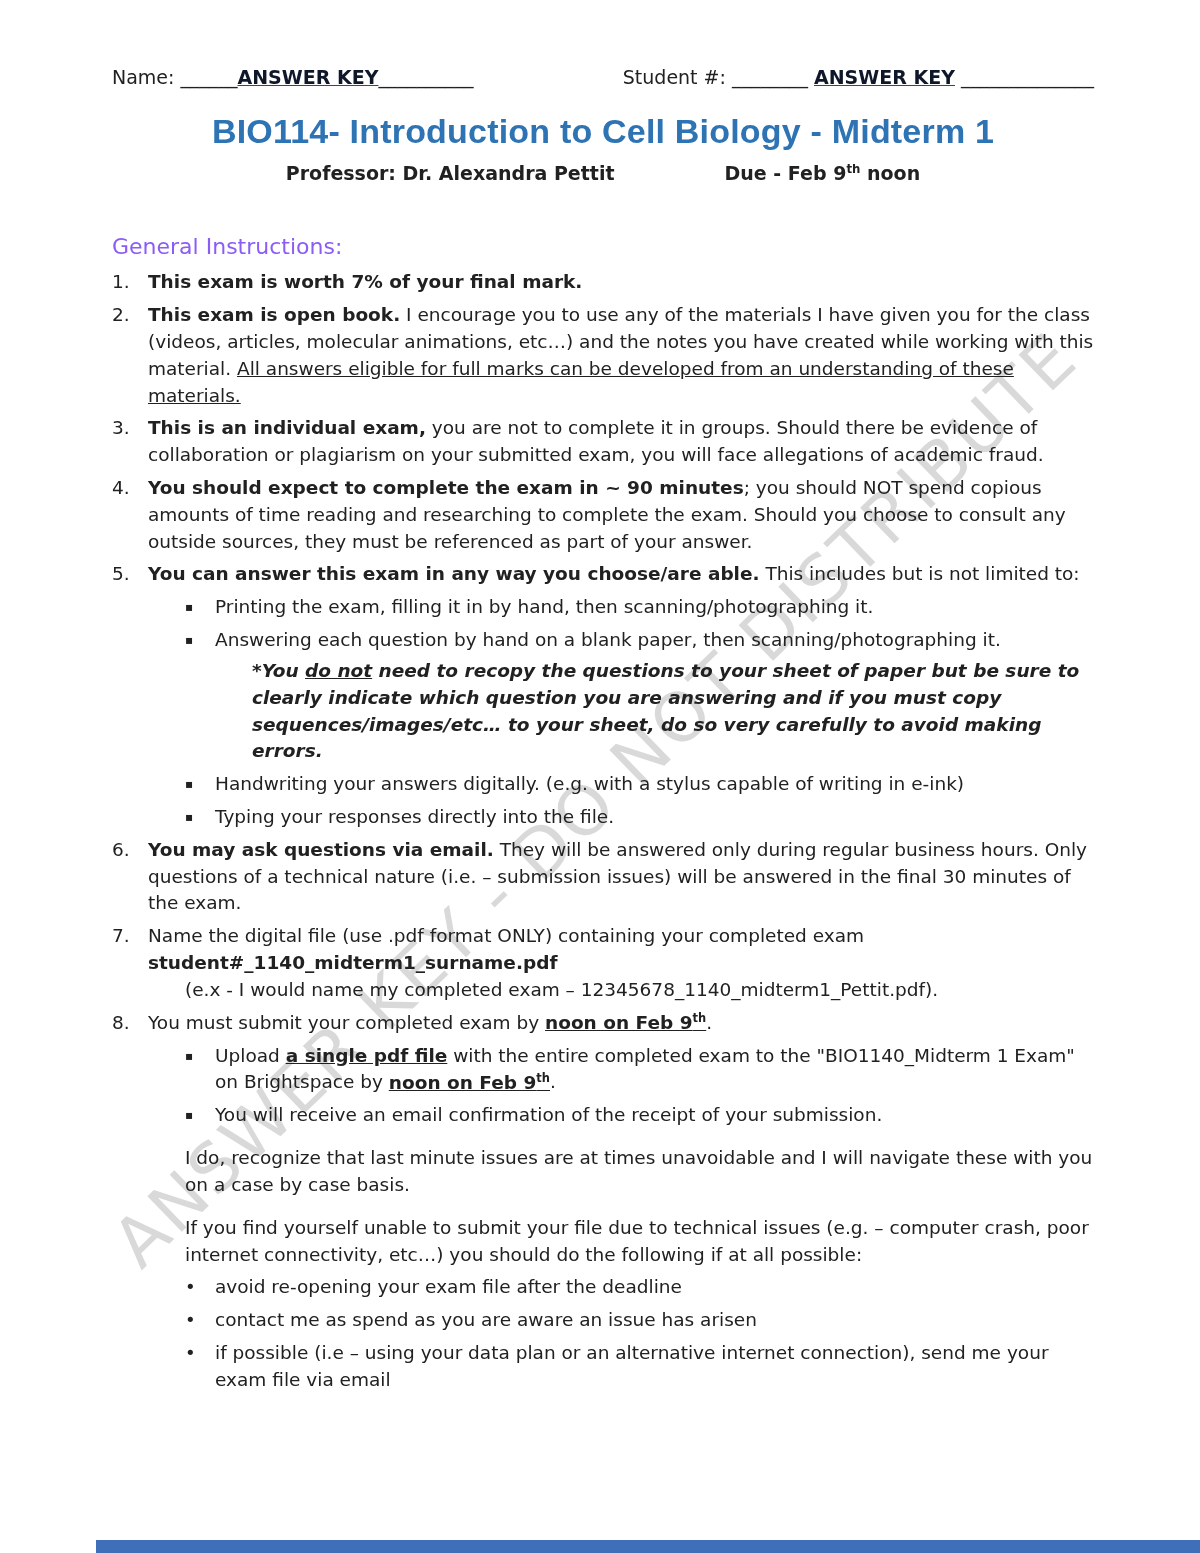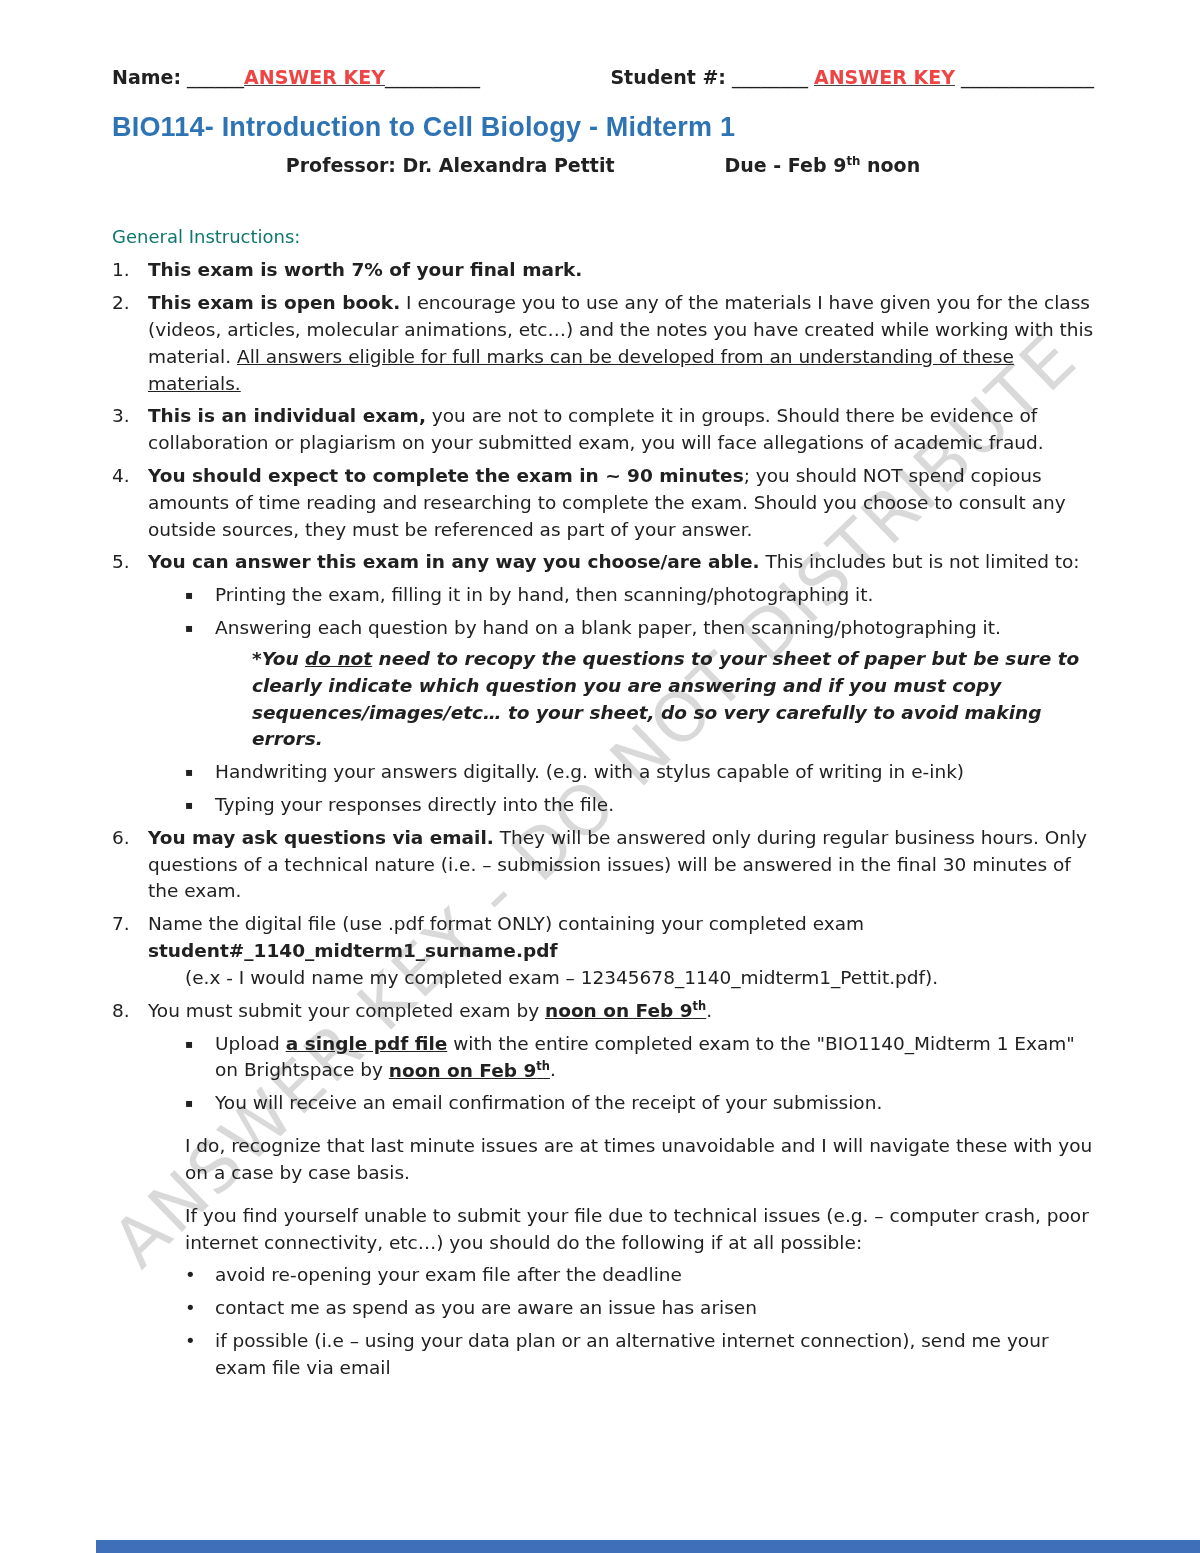--- a/index.html
+++ b/index.html
@@ -26,43 +26,43 @@
   .page {
     position:relative;
     z-index:1;
     padding:66px 106px 0 112px;
   }
   .header-row {
     display:flex;
     justify-content:space-between;
     font-size:19px;
   }
-  .lbl { font-weight:bold; }
-  .red { color:#ef4444; font-weight:bold; text-decoration:underline; text-decoration-color:#444;margin-top:17px; }
+  .lbl { font-weight:normal; }
+  .red { color:#0f172a; font-weight:bold; text-decoration:underline; text-decoration-color:#444;margin-top:17px; }
   .title {
-    text-align:left;
+    text-align:center;
     color:#2E74B5;
     font-weight:bold;
-    font-size:27px;
+    font-size:34px;
     margin-top:24px;
     font-family:"Liberation Sans",sans-serif;
     letter-spacing:0.2px;
   }
   .subtitle {
     display:flex;
     justify-content:center;
     gap:110px;
     font-weight:bold;
     font-size:19px;
     margin-top:11px;
   }
   sup { font-size:0.62em; vertical-align:super; }
   .heading {
-    color:#0f766e;
-    font-size:18px;
+    color:#8b5cf6;
+    font-size:22px;
     margin-top:50px;
   }
   .list {
     margin-top:10px;
     font-size:18.5px;
     line-height:1.45;
   }
   .item { display:flex; margin-top:6px; }
   .num { flex:0 0 36px; }
   .content { flex:1; }

